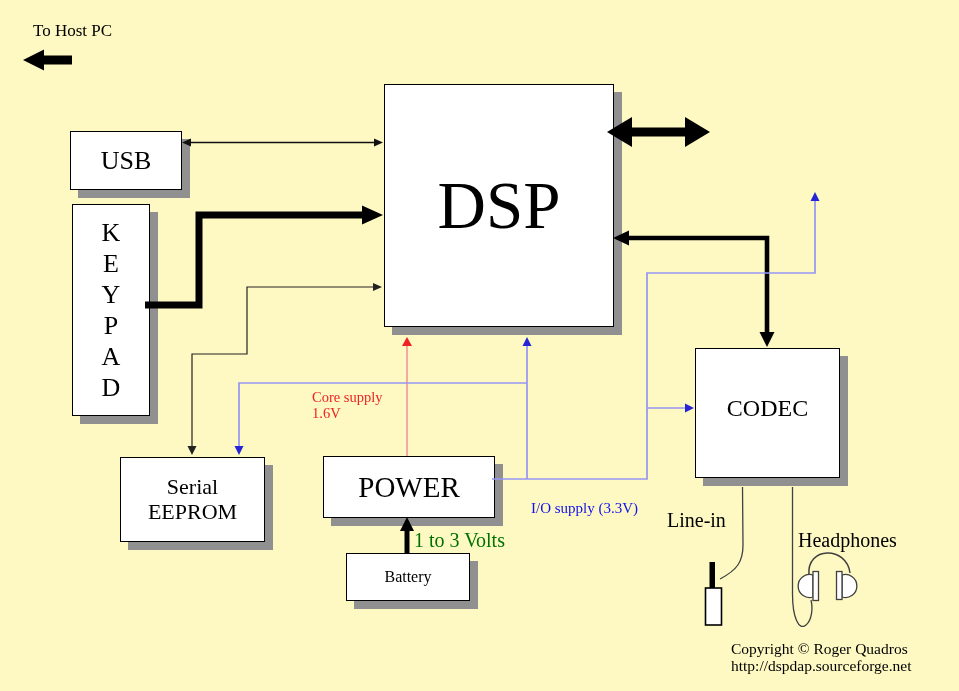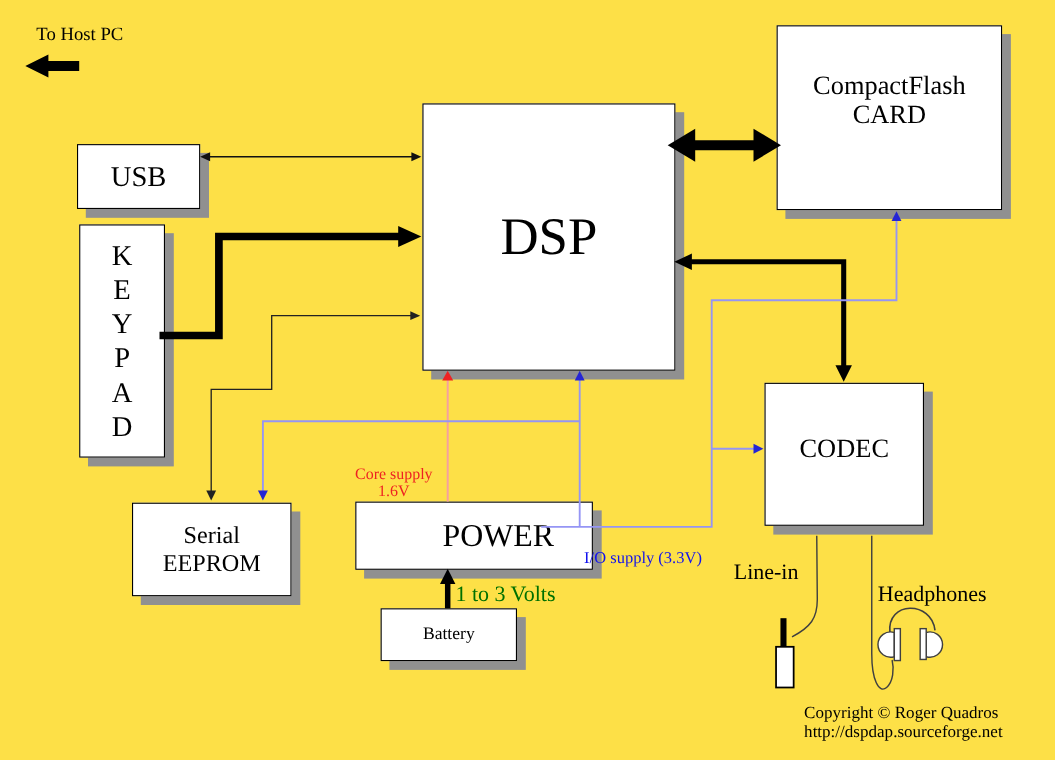--- a/index.html
+++ b/index.html
@@ -1,36 +1,36 @@
 <!DOCTYPE html>
 <html><head>
 <meta charset="utf-8">
 <style>
   html,body{margin:0;padding:0;background:#ffffff;}
   .canvas{
-    position:relative;width:959px;height:691px;background:#fde047;overflow:hidden;
+    position:relative;width:959px;height:691px;background:#fef9c3;overflow:hidden;
     font-family:"Liberation Serif","DejaVu Serif",serif;color:#000;
   }
   .node{
     position:absolute;background:#fff;border:1.6px solid #000;
     box-shadow:8px 8px 0 0 #909090;
     display:flex;align-items:center;justify-content:center;
     text-align:center;white-space:pre-line;z-index:2;line-height:1.12;
   }
   .node-usb{left:70px;top:109px;width:110px;height:57px;font-size:26px;margin-top:22px;}
   .node-keypad{left:72px;top:204px;width:76px;height:210px;font-size:26px;line-height:31px;}
-  .node-dsp{left:384px;top:94px;width:228px;height:241px;font-size:48px;}
+  .node-dsp{left:384px;top:84px;width:228px;height:241px;font-size:67px;}
   .node-cf{left:706px;top:23px;width:205px;height:168px;font-size:24px;padding-bottom:30px;box-sizing:border-box;}
   .node-codec{left:695px;top:348px;width:145px;height:130px;font-size:24px;padding-bottom:10px;box-sizing:border-box;}
   .node-eeprom{left:120px;top:457px;width:143px;height:83px;font-size:22px;}
-  .node-power{left:323px;top:456px;width:170px;height:60px;font-size:29px;padding-left:44px;}
+  .node-power{left:323px;top:456px;width:170px;height:60px;font-size:29px;}
   .node-battery{left:346px;top:553px;width:122px;height:46px;font-size:16px;}
   .lbl{position:absolute;z-index:3;white-space:pre-line;}
   .lbl-hostpc{left:33px;top:21px;font-size:17px;}
-  .lbl-core{left:312px;top:424px;width:92px;text-align:center;font-size:14.5px;line-height:15.5px;color:#ee2222;}
+  .lbl-core{left:312px;top:390px;width:92px;font-size:14.5px;line-height:15.5px;color:#ee2222;}
   .lbl-io{left:531px;top:455px;font-size:15px;color:#1111ee;margin-top:45px;}
   .lbl-volts{left:414px;top:529px;font-size:20px;color:#007000;}
   .lbl-linein{left:667px;top:509px;font-size:20px;font-family:Liberation Serif, serif;}
   .lbl-headphones{left:798px;top:529px;font-size:20px;font-family:Liberation Serif, serif;}
   .lbl-copyright{left:731px;top:641px;font-size:15.5px;line-height:16.5px;}
   .overlay{position:absolute;left:0;top:0;z-index:4;pointer-events:none;}
 </style>
 </head>
 <body>
 
@@ -47,22 +47,20 @@
 http://dspdap.sourceforge.net</div>
 
   <div class="node node-usb">USB</div>
   <div class="node node-keypad">K
 E
 Y
 P
 A
 D</div>
   <div class="node node-dsp">DSP</div>
-  <div class="node node-cf">CompactFlash
-CARD</div>
   <div class="node node-eeprom">Serial
 EEPROM</div>
   <div class="node node-codec">CODEC</div>
   <div class="node node-power">POWER</div>
   <div class="node node-battery">Battery</div>
 
   <svg class="overlay" width="959" height="691" viewBox="0 0 959 691">
 
     <g>
       <polygon points="23,60 44,49.5 44,55.5 72,55.5 72,64.5 44,64.5 44,70.5" fill="#000"></polygon>

